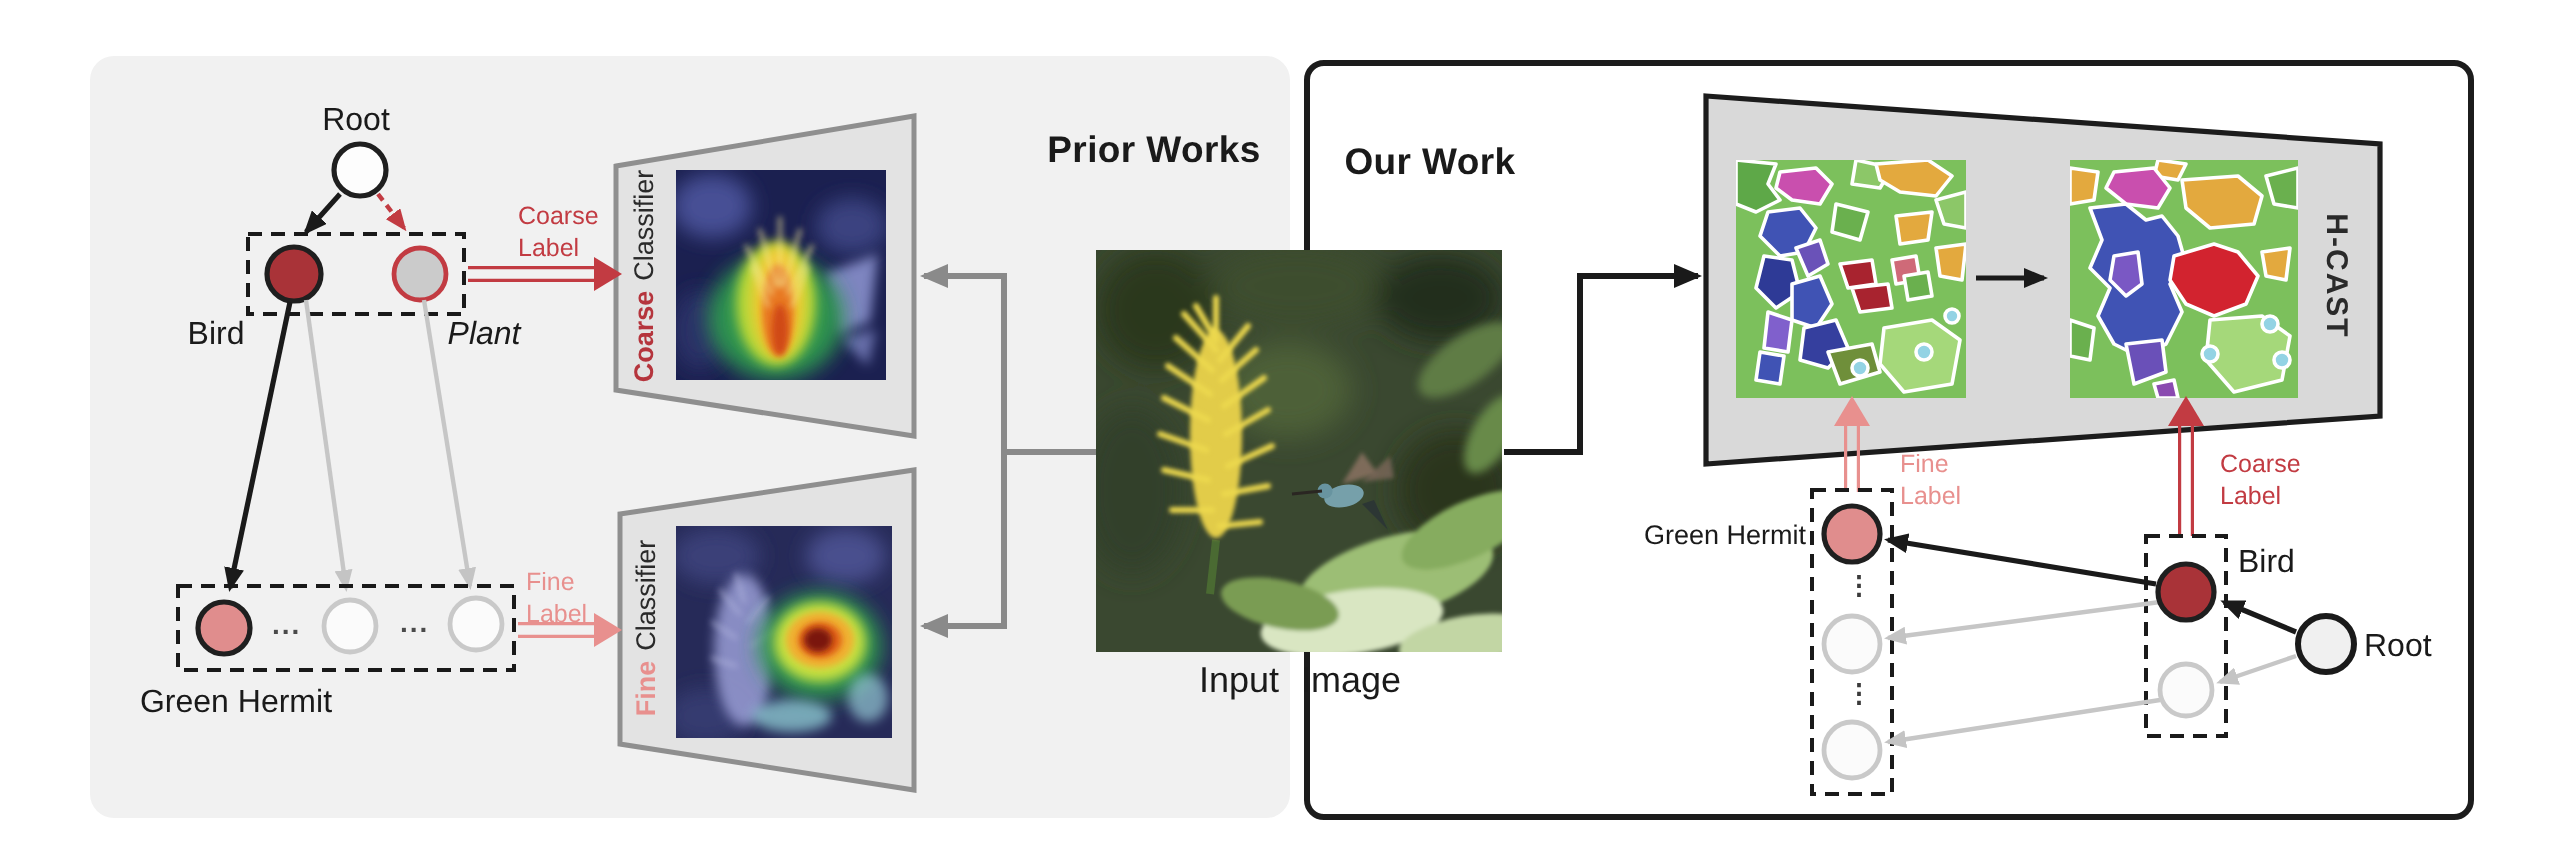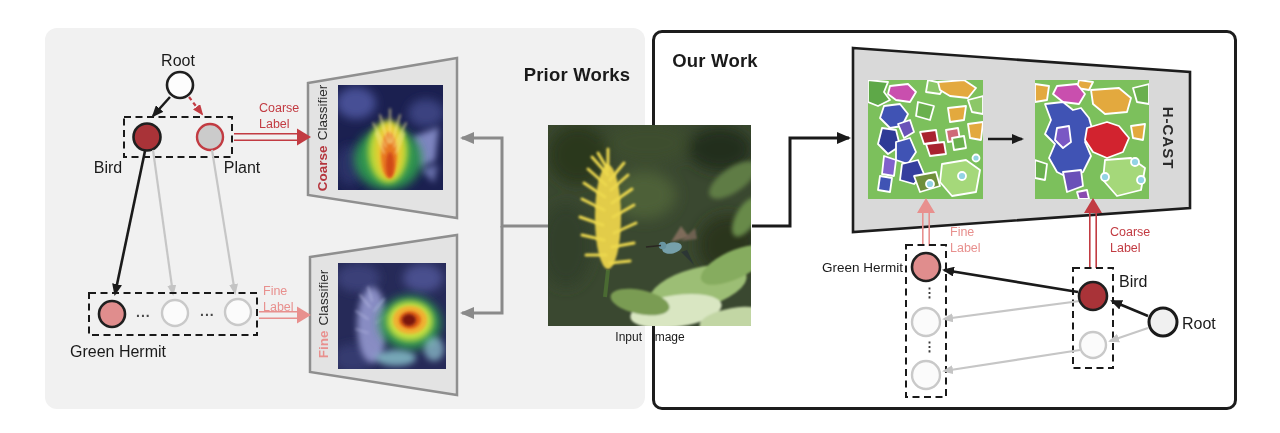--- a/index.html
+++ b/index.html
@@ -27,21 +27,21 @@
   .two-line    { white-space:pre-line; font-size:12.5px; line-height:16px; }
 
   .rot-label   { white-space:nowrap; font-size:13.5px; color:#2a2a2a; }
   .rot-ccw     { transform:translate(-50%,-50%) rotate(-90deg); }
   .rot-cw      { transform:translate(-50%,-50%) rotate(90deg); }
   .word-coarse { color:#b5353d; font-weight:bold; }
   .word-fine   { color:#e8908e; font-weight:bold; }
   .word-cls    { margin-left:5px; }
 
   .hcast       { font-size:15px; font-weight:bold; letter-spacing:1px; color:#2a2a2a; white-space:nowrap; }
-  .input-label { font-size:12px; word-spacing:6px; }
+  .input-label { font-size:18px; word-spacing:6px; }
   .hdots       { font-size:14px; font-weight:bold; color:#4a4a4a; letter-spacing:1px; }
   .vdots       { font-size:13px; font-weight:bold; color:#3a3a3a; line-height:10px; }
 </style>
 </head>
 <body>
 
 <div id="canvas">
 
   <div class="panel-prior"></div>
   <div class="panel-ours"></div>
@@ -324,26 +324,26 @@
       <circle cx="926" cy="267" r="14" fill="#e08d8d" stroke="#1f1f1f" stroke-width="2.6"></circle>
       <circle cx="926" cy="322" r="14" fill="#fbfbfb" stroke="#c9c9c9" stroke-width="2.4"></circle>
       <circle cx="926" cy="375" r="14" fill="#fbfbfb" stroke="#c9c9c9" stroke-width="2.4"></circle>
       <circle cx="1093" cy="296" r="14" fill="#a93338" stroke="#1f1f1f" stroke-width="2.6"></circle>
       <circle cx="1093" cy="345" r="13" fill="#fbfbfb" stroke="#c9c9c9" stroke-width="2.4"></circle>
       <circle cx="1163" cy="322" r="14" fill="#f0f0f0" stroke="#1a1a1a" stroke-width="3"></circle>
     </g>
   </svg>
 
   <div class="txt panel-title" style="left:497px; top:64px; width:160px;">Prior Works</div>
-  <div class="txt panel-title" style="left:654px; top:50px; width:122px;">Our Work</div>
+  <div class="txt panel-title" style="left:654px; top:70px; width:122px;">Our Work</div>
   <div class="txt input-label center" style="left:560px; top:330px; width:180px;">Input Image</div>
 
   <div class="txt node-label center" style="left:148px; top:52px; width:60px;">Root</div>
   <div class="txt node-label center" style="left:88px; top:159px; width:40px;">Bird</div>
-  <div class="txt node-label center" style="left:220px; top:159px; width:44px;">Plant</div>
+  <div class="txt node-label center" style="left:220px; top:159px; width:44px;font-style:italic;">Plant</div>
   <div class="txt node-label center" style="left:68px; top:343px; width:100px;">Green Hermit</div>
   <div class="txt hdots" style="left:136px; top:304px;">...</div>
   <div class="txt hdots" style="left:200px; top:303px;">...</div>
   <div class="txt two-line coarse-red" style="left:259px; top:100px;">Coarse
 Label</div>
   <div class="txt two-line fine-pink" style="left:263px; top:283px;">Fine
 Label</div>
 
   <div class="txt rot-label rot-ccw" style="left:322px; top:138px;">
     <span class="word-coarse">Coarse</span><span class="word-cls">Classifier</span>

